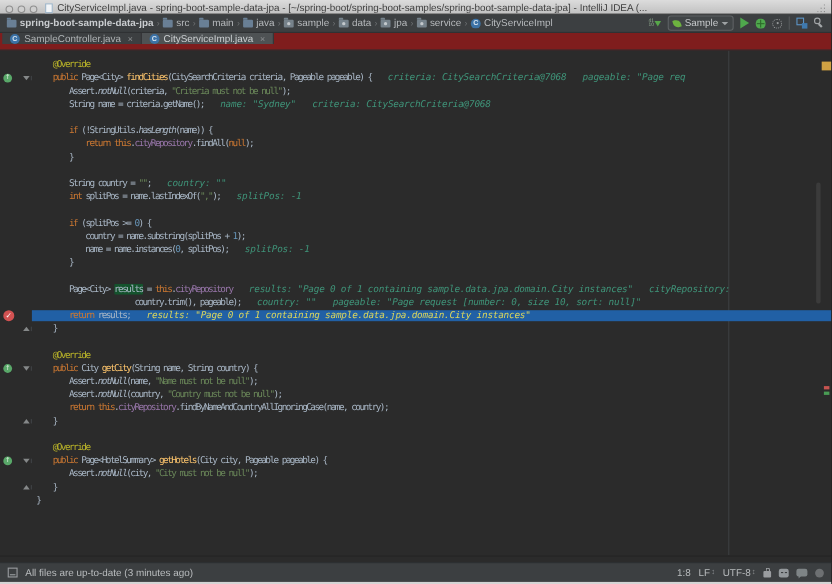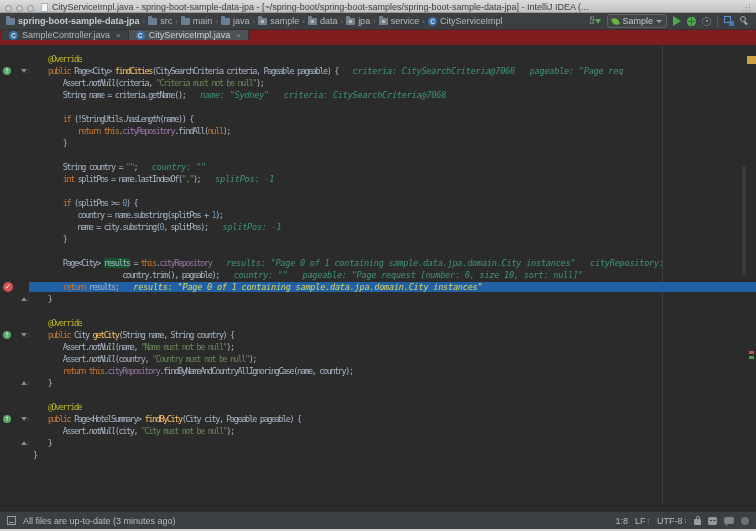--- a/index.html
+++ b/index.html
@@ -216,37 +216,37 @@
         <div class="line"><span class="gut"></span><span class="fold"></span><span class="txt"></span></div>
         <div class="line"><span class="gut"></span><span class="fold"></span><span class="txt"><span class="seg-p">        </span><span class="seg-k">if</span><span class="seg-p"> (!StringUtils.</span><span class="seg-i">hasLength</span><span class="seg-p">(name)) {</span></span></div>
         <div class="line"><span class="gut"></span><span class="fold"></span><span class="txt"><span class="seg-p">            </span><span class="seg-k">return</span><span class="seg-p"> </span><span class="seg-k">this</span><span class="seg-p">.</span><span class="seg-f">cityRepository</span><span class="seg-p">.findAll(</span><span class="seg-k">null</span><span class="seg-p">);</span></span></div>
         <div class="line"><span class="gut"></span><span class="fold"></span><span class="txt"><span class="seg-p">        }</span></span></div>
         <div class="line"><span class="gut"></span><span class="fold"></span><span class="txt"></span></div>
         <div class="line"><span class="gut"></span><span class="fold"></span><span class="txt"><span class="seg-p">        String country = </span><span class="seg-s">""</span><span class="seg-p">;</span><span class="seg-h">   country: ""</span></span></div>
         <div class="line"><span class="gut"></span><span class="fold"></span><span class="txt"><span class="seg-p">        </span><span class="seg-k">int</span><span class="seg-p"> splitPos = name.lastIndexOf(</span><span class="seg-s">","</span><span class="seg-p">);</span><span class="seg-h">   splitPos: -1</span></span></div>
         <div class="line"><span class="gut"></span><span class="fold"></span><span class="txt"></span></div>
         <div class="line"><span class="gut"></span><span class="fold"></span><span class="txt"><span class="seg-p">        </span><span class="seg-k">if</span><span class="seg-p"> (splitPos &gt;= </span><span class="seg-n">0</span><span class="seg-p">) {</span></span></div>
         <div class="line"><span class="gut"></span><span class="fold"></span><span class="txt"><span class="seg-p">            country = name.substring(splitPos + </span><span class="seg-n">1</span><span class="seg-p">);</span></span></div>
-        <div class="line"><span class="gut"></span><span class="fold"></span><span class="txt"><span class="seg-p">            name = city.substring(</span><span class="seg-n">0</span><span class="seg-p">, splitPos);</span><span class="seg-h">   splitPos: -1</span></span></div>
+        <div class="line"><span class="gut"></span><span class="fold"></span><span class="txt"><span class="seg-p">            name = name.instances(</span><span class="seg-n">0</span><span class="seg-p">, splitPos);</span><span class="seg-h">   splitPos: -1</span></span></div>
         <div class="line"><span class="gut"></span><span class="fold"></span><span class="txt"><span class="seg-p">        }</span></span></div>
         <div class="line"><span class="gut"></span><span class="fold"></span><span class="txt"></span></div>
         <div class="line"><span class="gut"></span><span class="fold"></span><span class="txt"><span class="seg-p">        Page&lt;City&gt; </span><span class="seg-w">results</span><span class="seg-p"> = </span><span class="seg-k">this</span><span class="seg-p">.</span><span class="seg-f">cityRepository</span><span class="seg-h">   results: "Page 0 of 1 containing sample.data.jpa.domain.City instances"   cityRepository:</span></span></div>
         <div class="line"><span class="gut"></span><span class="fold"></span><span class="txt"><span class="seg-p">                        country.trim(), pageable);</span><span class="seg-h">   country: ""   pageable: "Page request [number: 0, size 10, sort: null]"</span></span></div>
         <div class="line exec"><span class="gut"><span class="ic-breakpoint">✓</span></span><span class="fold"></span><span class="txt"><span class="seg-p">        </span><span class="seg-k">return</span><span class="seg-p"> results;</span><span class="seg-y">   results: "Page 0 of 1 containing sample.data.jpa.domain.City instances"</span></span></div>
         <div class="line"><span class="gut"></span><span class="fold"><span class="fm-end"></span></span><span class="txt"><span class="seg-p">    }</span></span></div>
         <div class="line"><span class="gut"></span><span class="fold"></span><span class="txt"></span></div>
         <div class="line"><span class="gut"></span><span class="fold"></span><span class="txt"><span class="seg-p">    </span><span class="seg-a">@Override</span></span></div>
         <div class="line"><span class="gut"><span class="ic-override">↑</span></span><span class="fold"><span class="fm-open"></span></span><span class="txt"><span class="seg-p">    </span><span class="seg-k">public</span><span class="seg-p"> City </span><span class="seg-m">getCity</span><span class="seg-p">(String name, String country) {</span></span></div>
         <div class="line"><span class="gut"></span><span class="fold"></span><span class="txt"><span class="seg-p">        Assert.</span><span class="seg-i">notNull</span><span class="seg-p">(name, </span><span class="seg-s">"Name must not be null"</span><span class="seg-p">);</span></span></div>
         <div class="line"><span class="gut"></span><span class="fold"></span><span class="txt"><span class="seg-p">        Assert.</span><span class="seg-i">notNull</span><span class="seg-p">(country, </span><span class="seg-s">"Country must not be null"</span><span class="seg-p">);</span></span></div>
         <div class="line"><span class="gut"></span><span class="fold"></span><span class="txt"><span class="seg-p">        </span><span class="seg-k">return</span><span class="seg-p"> </span><span class="seg-k">this</span><span class="seg-p">.</span><span class="seg-f">cityRepository</span><span class="seg-p">.findByNameAndCountryAllIgnoringCase(name, country);</span></span></div>
         <div class="line"><span class="gut"></span><span class="fold"><span class="fm-end"></span></span><span class="txt"><span class="seg-p">    }</span></span></div>
         <div class="line"><span class="gut"></span><span class="fold"></span><span class="txt"></span></div>
         <div class="line"><span class="gut"></span><span class="fold"></span><span class="txt"><span class="seg-p">    </span><span class="seg-a">@Override</span></span></div>
-        <div class="line"><span class="gut"><span class="ic-override">↑</span></span><span class="fold"><span class="fm-open"></span></span><span class="txt"><span class="seg-p">    </span><span class="seg-k">public</span><span class="seg-p"> Page&lt;HotelSummary&gt; </span><span class="seg-m">findByCity</span><span class="seg-p">(City city, Pageable pageable) {</span></span></div>
+        <div class="line"><span class="gut"><span class="ic-override">↑</span></span><span class="fold"><span class="fm-open"></span></span><span class="txt"><span class="seg-p">    </span><span class="seg-k">public</span><span class="seg-p"> Page&lt;HotelSummary&gt; </span><span class="seg-m">getHotels</span><span class="seg-p">(City city, Pageable pageable) {</span></span></div>
         <div class="line"><span class="gut"></span><span class="fold"></span><span class="txt"><span class="seg-p">        Assert.</span><span class="seg-i">notNull</span><span class="seg-p">(city, </span><span class="seg-s">"City must not be null"</span><span class="seg-p">);</span></span></div>
         <div class="line"><span class="gut"></span><span class="fold"><span class="fm-end"></span></span><span class="txt"><span class="seg-p">    }</span></span></div>
         <div class="line"><span class="gut"></span><span class="fold"></span><span class="txt"><span class="seg-p">}</span></span></div>
       </div>
     <div class="stripe-mark" style="right:0;top:10px;width:9px;height:8px;background:#d1a243;"></div>
     <div class="stripe-mark" style="right:2px;top:305px;width:5px;height:3px;background:#c75450;"></div>
     <div class="stripe-mark" style="right:2px;top:310px;width:5px;height:3px;background:#499c54;"></div>
     <div class="vthumb"></div>
   </div>
 

